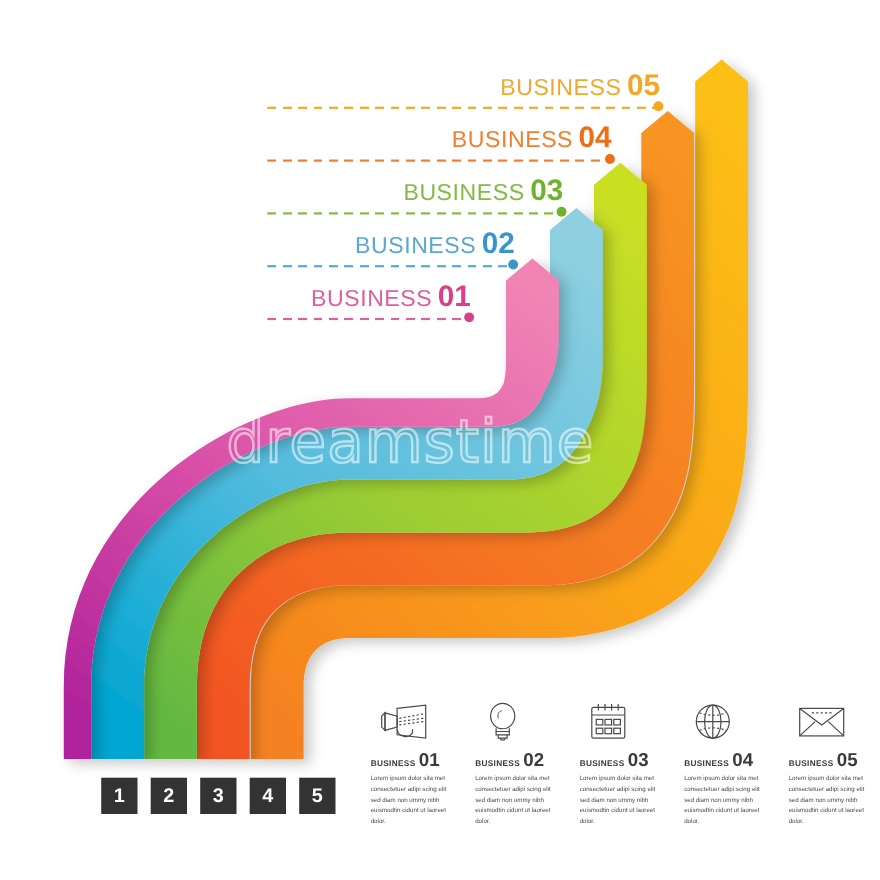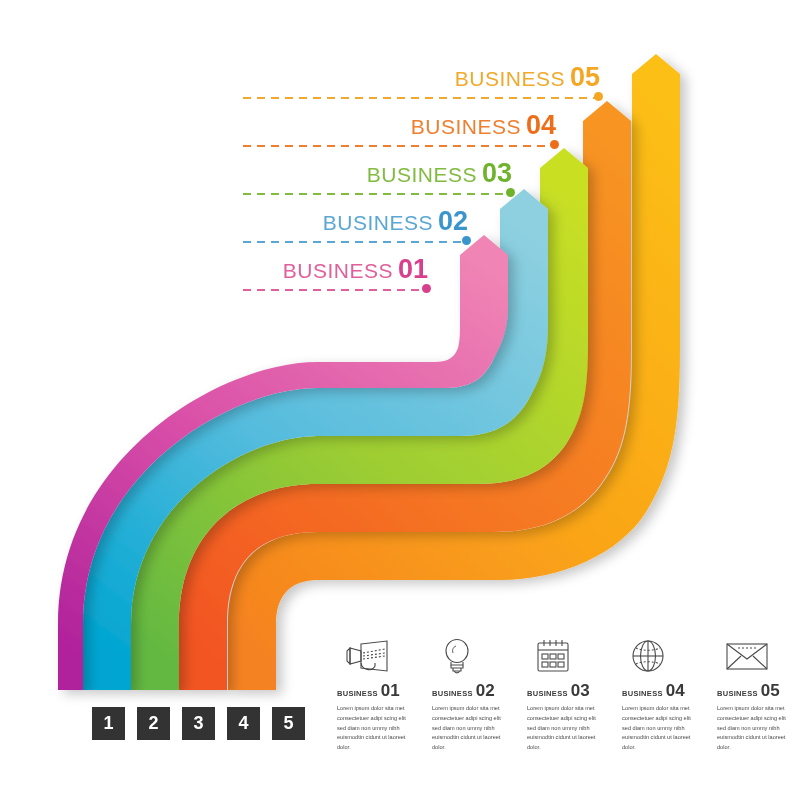--- a/index.html
+++ b/index.html
@@ -245,20 +245,25 @@
                L 317 388
                C 230 388 83 474 83 624
                L 83 690 L 58 690 L 58 624
                C 58 456 222 362 317 362
                L 434 362
                C 448 362 454 358 458 348
                C 460 340 460 334 460 318 Z" fill="url(#g1)"></path>
     </g>
   </svg>
 
+  <div class="watermark">
+    <svg width="390" height="70" viewBox="0 0 390 70">
+      <text x="0" y="50" font-family="DejaVu Sans, sans-serif" font-size="54" fill="none" stroke="rgba(255,255,255,0.55)" stroke-width="2.2">dreamstime</text>
+    </svg>
+  </div>
 
   <div class="legend">
 
     <div class="legend-row" style="left:243px; top:55px; width:357px;">
       <div class="legend-label" style="color:#f0a92c;">
         <span>BUSINESS</span><span class="num" style="color:#f5a623;">05</span>
       </div>
       <div class="legend-line" style="background-image: repeating-linear-gradient(to right, #f0a92c 0 8px, transparent 8px 14px);">
         <span class="legend-dot" style="background:#f5a623;"></span>
       </div>

